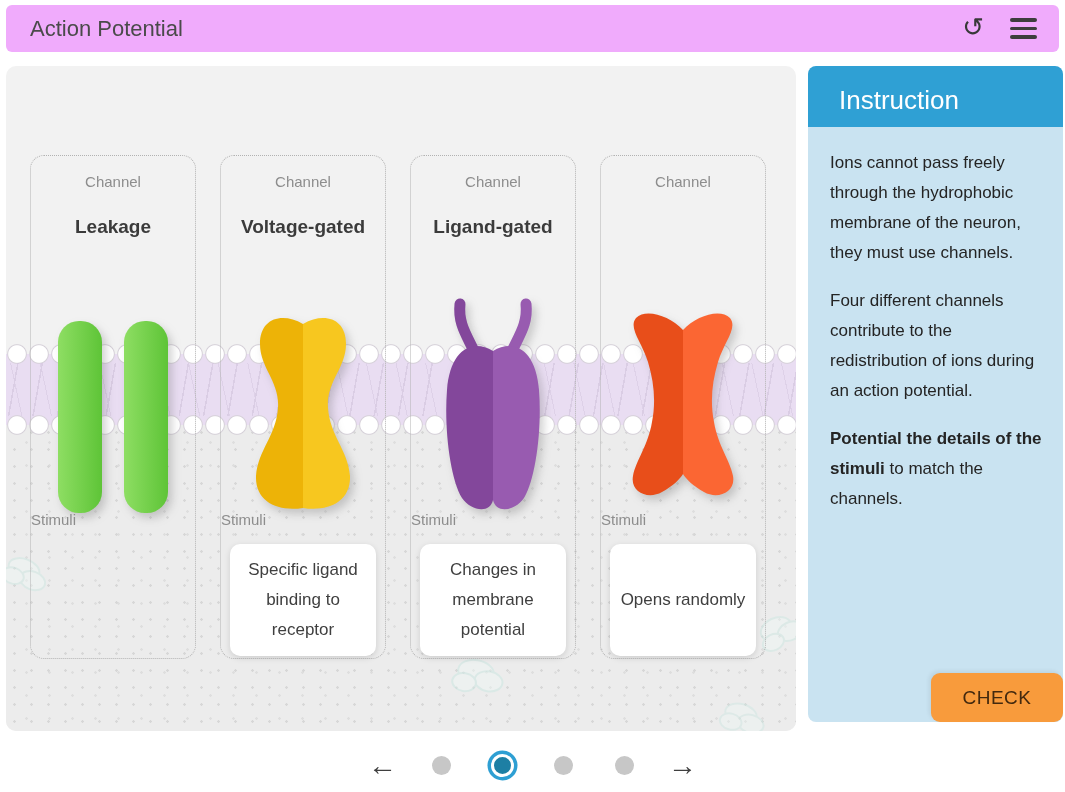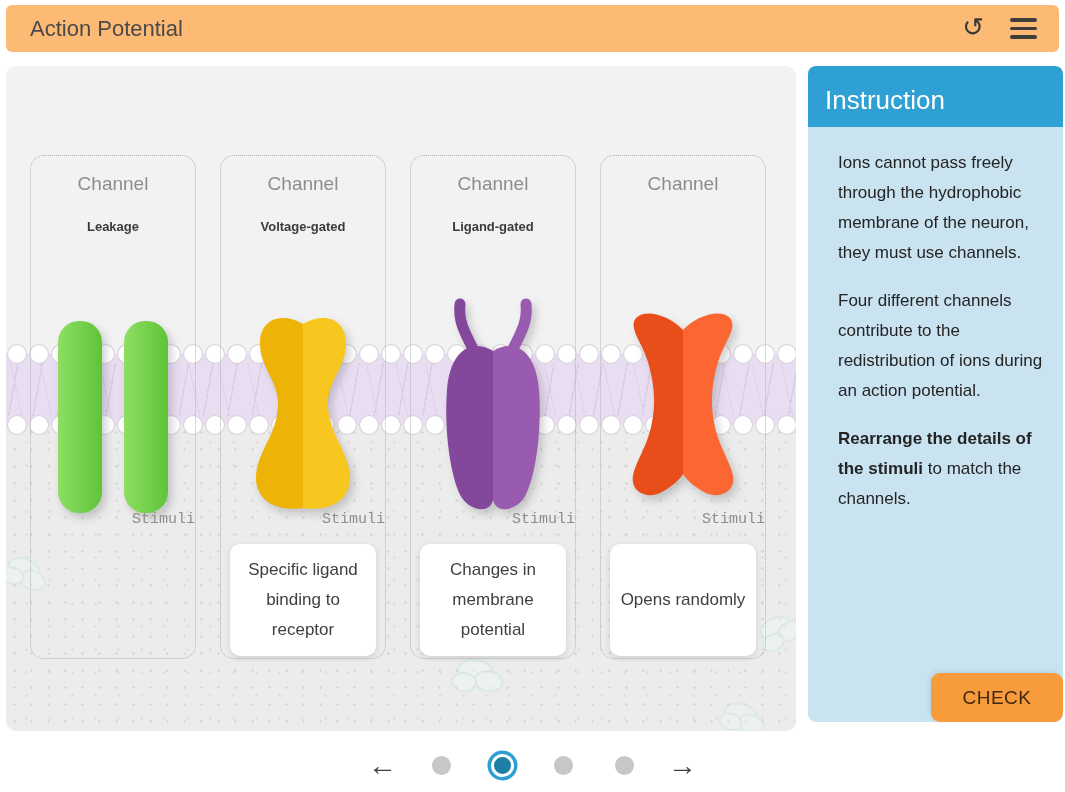--- a/index.html
+++ b/index.html
@@ -3,21 +3,21 @@
 <meta charset="utf-8">
 <style>
   html,body{margin:0;padding:0;}
   body{
     width:1065px;height:792px;position:relative;background:#ffffff;
     font-family:"Liberation Sans", sans-serif;overflow:hidden;
   }
   
   .topbar{
     position:absolute;left:6px;top:5px;width:1053px;height:47px;
-    background:#fdba74;border-radius:6px;display:flex;align-items:center;
+    background:#f0abfc;border-radius:6px;display:flex;align-items:center;
   }
   .app-title{margin-left:24px;font-size:22px;color:#4a4a4a;}
   .topbar-icons{margin-left:auto;margin-right:22px;display:flex;align-items:center;gap:26px;}
   .reset-icon{font-size:26px;color:#383838;cursor:pointer;line-height:1;transform:translateY(-2px);}
   .menu-icon{display:flex;flex-direction:column;gap:5px;cursor:pointer;padding:4px 0;}
   .menu-icon i{display:block;width:27px;height:3.5px;background:#3d3d3d;border-radius:2px;}
 
   
   .main-panel{
     position:absolute;left:6px;top:66px;width:790px;height:665px;
@@ -49,47 +49,47 @@
       repeating-linear-gradient(100deg, rgba(0,0,0,0) 0 11px, #d6c8e0 11px 12.5px, rgba(0,0,0,0) 12.5px 24px),
       repeating-linear-gradient(78deg, rgba(0,0,0,0) 0 15px, #dbcee5 15px 16px, rgba(0,0,0,0) 16px 29px);
   }
 
   
   .card{
     position:absolute;top:89px;width:166px;height:504px;
     border:1.5px dotted #b2b2b2;border-radius:14px;box-sizing:border-box;
   }
   .card-1{left:24px;} .card-2{left:214px;} .card-3{left:404px;} .card-4{left:594px;}
-  .channel-label{position:absolute;top:17px;width:100%;text-align:center;font-size:19px;color:#8d8d8d;}
+  .channel-label{position:absolute;top:17px;width:100%;text-align:center;font-size:15px;color:#8d8d8d;}
   .channel-name{
     position:absolute;top:56px;width:100%;text-align:center;box-sizing:border-box;
-    padding:0 12px;font-size:13px;font-weight:bold;color:#3b3b3b;line-height:30px;
+    padding:0 12px;font-size:19px;font-weight:bold;color:#3b3b3b;line-height:30px;
   }
   .graphic{position:absolute;left:-1px;top:140px;width:166px;height:230px;}
   .graphic svg{filter:drop-shadow(4px 5px 4px rgba(90,90,90,0.28));}
-  .stimuli-label{position:absolute;top:355px;width:100%;text-align:right;font-size:15px;color:#8d8d8d;font-family:Liberation Mono, monospace;}
+  .stimuli-label{position:absolute;top:355px;width:100%;text-align:left;font-size:15px;color:#8d8d8d;}
   .stimulus-card{
     position:absolute;left:9px;right:9px;top:388px;height:112px;background:#ffffff;
     border-radius:10px;box-shadow:0 2px 6px rgba(0,0,0,0.13);cursor:grab;
     display:flex;align-items:center;justify-content:center;text-align:center;
     font-size:17px;color:#3f3f3f;line-height:30px;padding:0 8px;
   }
 
   
   .instruction{position:absolute;left:808px;top:66px;width:255px;height:656px;}
   .instruction-header{
     height:68px;background:#2fa0d4;border-radius:8px 8px 0 0;
-    display:flex;align-items:center;padding-left:17px;color:#ffffff;font-size:26px;
+    display:flex;align-items:center;padding-left:31px;color:#ffffff;font-size:26px;
   }
   .instruction-body{
     position:absolute;top:61px;bottom:0;left:0;right:0;background:#c9e3f1;
     border-radius:0 0 8px 8px;padding:21px 18px;box-sizing:border-box;
     font-size:17px;line-height:30px;color:#242424;
   }
-  .instruction-body p{margin:0 0 18px 12px;}
+  .instruction-body p{margin:0 0 18px 4px;}
   .check-button{
     position:absolute;right:0;bottom:0;width:132px;height:49px;background:#f89b3c;
     border:none;border-radius:9px;font-family:inherit;font-size:19px;color:#43290e;
     display:flex;align-items:center;justify-content:center;cursor:pointer;
     letter-spacing:.5px;box-shadow:-2px -2px 4px rgba(0,0,0,0.07);margin-left:36px;
   }
 
   
   .bottom-nav{
     position:absolute;left:0;top:743px;width:1065px;height:44px;
@@ -213,21 +213,21 @@
   </div>
 </div>
 
 <div class="instruction">
   <div class="instruction-header">
     <span>Instruction</span>
   </div>
   <div class="instruction-body">
     <p>Ions cannot pass freely through the hydrophobic membrane of the neuron, they must use channels.</p>
     <p>Four different channels contribute to the redistribution of ions during an action potential.</p>
-    <p><b>Rearrange the details of the stimuli</b><span> to match the channels.</span></p>
+    <p><b>Potential the details of the stimuli</b><span> to match the channels.</span></p>
     <button class="check-button">CHECK</button>
   </div>
 </div>
 
 <div class="bottom-nav">
   <span class="nav-arrow">←</span>
   <span class="dot-slot">
       <span class="page-dot"></span>
     </span>
   <span class="dot-slot">

